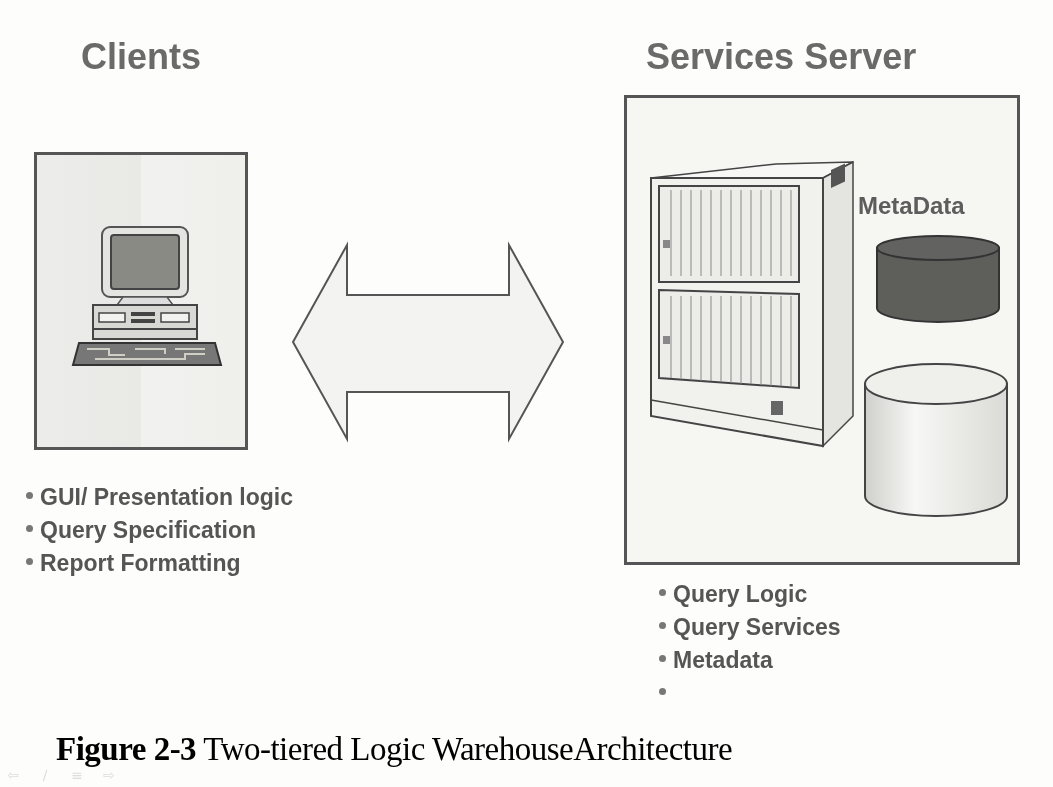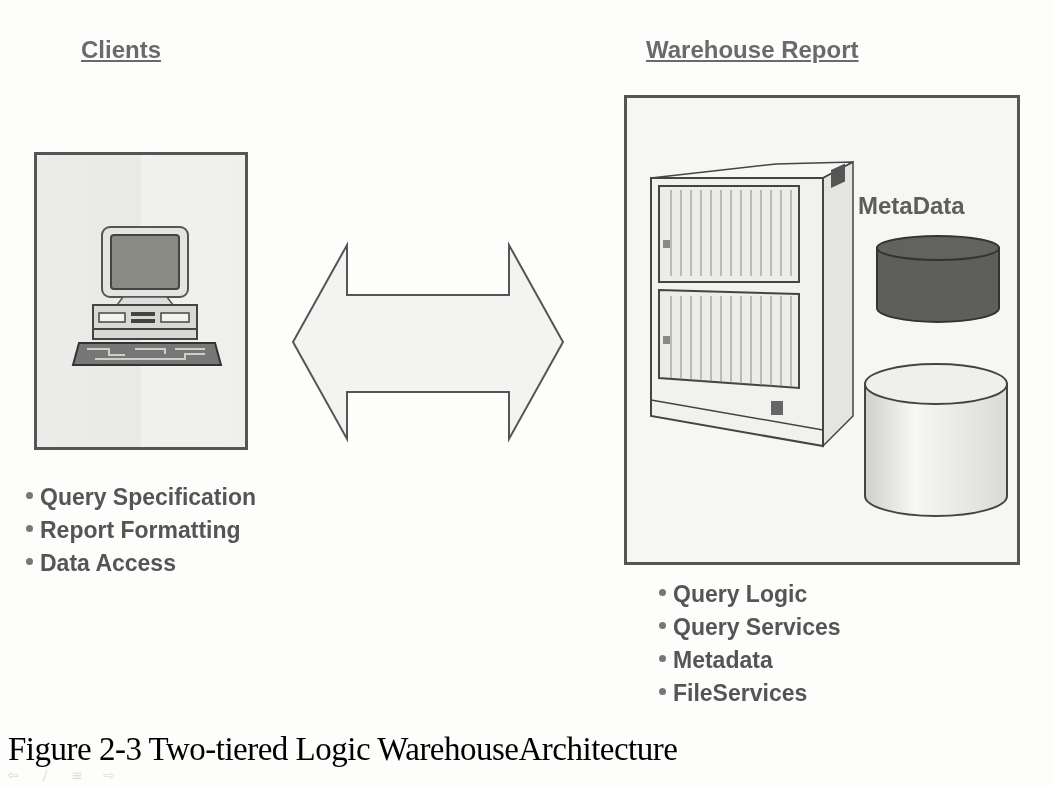--- a/index.html
+++ b/index.html
@@ -15,24 +15,23 @@
       width: 1053px;
       height: 787px;
       background: #fdfdfb;
       font-family: "Liberation Sans", sans-serif;
     }
     .heading {
       position: absolute;
       font-family: "Liberation Sans", sans-serif;
       font-weight: bold;
       color: #6a6a6a;
-      font-size: 24px;
+      font-size: 36px;
       letter-spacing: 0px;
       white-space: nowrap;
-      text-decoration: underline;
     }
     #clients-heading { left: 81px; top: 36px; }
     #server-heading { left: 646px; top: 36px; }
 
     .client-box {
       position: absolute;
       left: 34px;
       top: 152px;
       width: 214px;
       height: 298px;
@@ -91,21 +90,21 @@
     .caption {
       position: absolute;
       left: 8px;
       top: 731px;
       font-family: "Liberation Serif", serif;
       font-size: 33px;
       color: #000;
       white-space: nowrap;
       letter-spacing: -0.5px;
     }
-    .caption b { font-weight: normal; }
+    .caption b { font-weight: bold; margin-left: 48px; }
 
     .nav {
       position: absolute;
       left: 4px;
       top: 768px;
       display: flex;
       gap: 14px;
       align-items: center;
     }
     .nav span {
@@ -122,21 +121,21 @@
 
     svg { position: absolute; overflow: visible; }
   </style>
 </head>
 <body>
 
 <div class="page">
 
   <div id="clients-heading" class="heading">Clients</div>
 
-  <div id="server-heading" class="heading">Warehouse Report</div>
+  <div id="server-heading" class="heading">Services Server</div>
 
   <div class="client-box">
     <svg style="left:28px; top:68px;" width="160" height="150" viewBox="0 0 160 150">
 
       <rect x="37" y="4" width="86" height="70" rx="8" fill="#e4e4e1" stroke="#555" stroke-width="2"></rect>
       <rect x="46" y="12" width="68" height="54" rx="3" fill="#8a8a85" stroke="#444" stroke-width="2"></rect>
 
       <path d="M58 74 L102 74 L108 82 L52 82 Z" fill="#ddd" stroke="#555" stroke-width="1.5"></path>
 
       <rect x="28" y="82" width="104" height="34" fill="#d8d8d4" stroke="#444" stroke-width="2"></rect>
@@ -218,30 +217,30 @@
         </linearGradient>
       </defs>
       <path d="M4 24 L4 136 A71 20 0 0 0 146 136 L146 24 Z" fill="url(#cylg)" stroke="#444" stroke-width="2"></path>
       <ellipse cx="75" cy="24" rx="71" ry="20" fill="#efefec" stroke="#444" stroke-width="2"></ellipse>
     </svg>
   </div>
 
   <div id="metadata-label" class="label">MetaData</div>
 
   <ul id="client-bullets" class="bullets">
+    <li><span class="dot"></span><span>GUI/ Presentation logic</span></li>
     <li><span class="dot"></span><span>Query Specification</span></li>
     <li><span class="dot"></span><span>Report Formatting</span></li>
-    <li><span class="dot"></span><span>Data Access</span></li>
   </ul>
 
   <ul id="server-bullets" class="bullets">
     <li><span class="dot"></span><span>Query Logic</span></li>
     <li><span class="dot"></span><span>Query Services</span></li>
     <li><span class="dot"></span><span>Metadata</span></li>
-    <li><span class="dot"></span><span>FileServices</span></li>
+    <li><span class="dot"></span></li>
   </ul>
 
   <div class="caption">
     <b>Figure 2-3</b><span style="white-space:pre"> Two-tiered Logic WarehouseArchitecture</span>
   </div>
 
   <div class="nav">
     <span>⇦</span>
     <span>∕</span>
     <span>≡</span>

